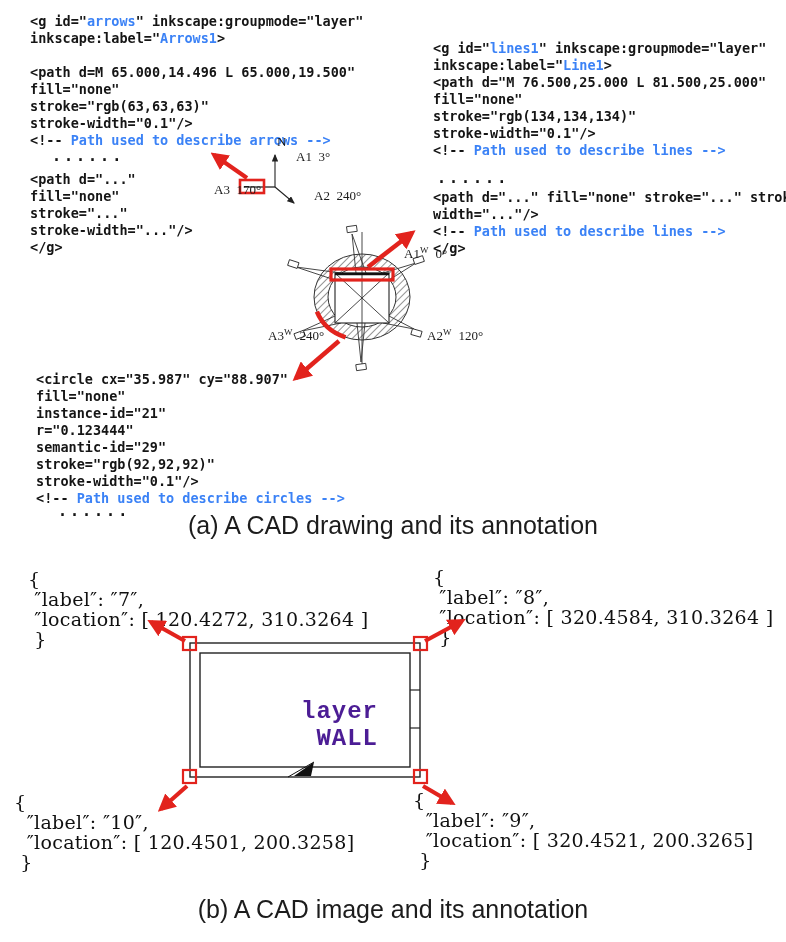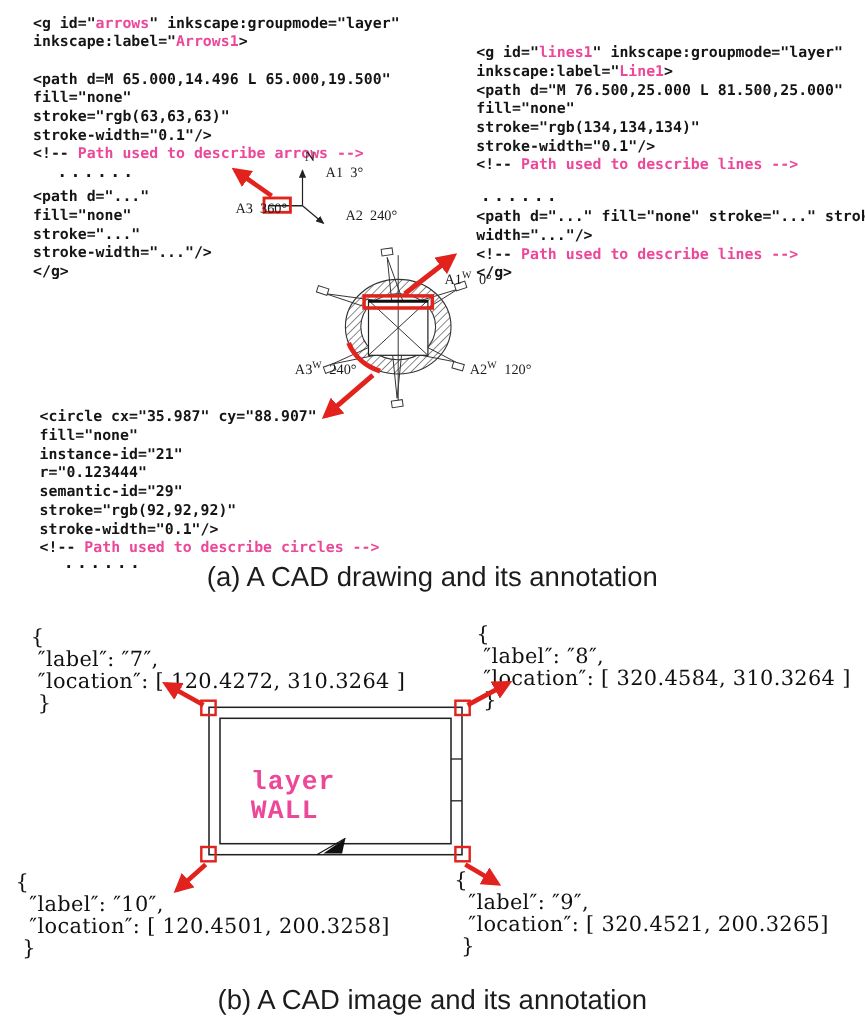--- a/index.html
+++ b/index.html
@@ -2,33 +2,33 @@
 <html><head>
 <meta charset="utf-8">
 <style>
   *{margin:0;padding:0;box-sizing:border-box}
   html,body{background:#ffffff}
   body{width:786px;height:942px;position:relative;overflow:hidden;
        font-family:"DejaVu Sans Mono",monospace}
   .code{position:absolute;font:bold 13.5px/17px "DejaVu Sans Mono",monospace;
         color:#151515;white-space:pre}
   .code .cl{white-space:pre;min-height:17px}
-  .red{color:#ec4899}
+  .red{color:#3b82f6}
   .dots{font-weight:bold;font-size:15px;letter-spacing:3px;margin-top:6px;color:#151515}
   .ind22{margin-left:22px}
   .ind4{margin-left:4px}
   .caption{position:absolute;left:0;width:786px;text-align:center;
            font:25px "Liberation Sans",sans-serif;color:#1c1c1c}
   .cadlabel{position:absolute;font:13px "Liberation Serif",serif;color:#1a1a1a;white-space:pre}
   .cadlabel sup{font-size:9px;vertical-align:super;line-height:0}
   .cadlabel .ang{margin-left:7px}
   .jsonblk{position:absolute;font:19px/20px "DejaVu Serif",serif;
            color:#101010;white-space:pre;letter-spacing:.3px}
-  .walltext{position:absolute;font:bold 24px "Liberation Mono",monospace;color:#ec4899;
-            text-align:left;letter-spacing:1px}
+  .walltext{position:absolute;font:bold 24px "Liberation Mono",monospace;color:#4c1d95;
+            text-align:right;letter-spacing:1px}
   svg{position:absolute;overflow:visible}
 </style>
 </head>
 <body>
 
 <div>
 
   <div class="code" style="left:30px;top:13px"><div class="cl">&lt;g id="<span class="red">arrows</span>" inkscape:groupmode="layer"</div><div class="cl">inkscape:label="<span class="red">Arrows1</span>&gt;</div><div class="cl">&nbsp;</div><div class="cl">&lt;path d=M 65.000,14.496 L 65.000,19.500"</div><div class="cl">fill="none"</div><div class="cl">stroke="rgb(63,63,63)"</div><div class="cl">stroke-width="0.1"/&gt;</div><div class="cl">&lt;!-- <span class="red">Path used to describe arrows --&gt;</span></div></div>
   <div class="dots ind22" style="position:absolute;left:30px;top:141px">......</div>
 
@@ -53,21 +53,21 @@
     </defs>
     <line x1="80" y1="52" x2="80" y2="20" stroke="#222" stroke-width="1.1" marker-end="url(#mk-blk)"></line>
     <line x1="80" y1="52" x2="99" y2="68" stroke="#222" stroke-width="1.1" marker-end="url(#mk-blk)"></line>
     <line x1="80" y1="52" x2="49" y2="52" stroke="#222" stroke-width="1.3"></line>
     <rect x="45" y="45" width="24" height="13" fill="none" stroke="#e2231d" stroke-width="2.6"></rect>
     <line x1="52" y1="43" x2="19" y2="20" stroke="#e2231d" stroke-width="4.2" marker-end="url(#mk-red1)"></line>
   </svg>
   <div class="cadlabel" style="left:277px;top:134px">N</div>
   <div class="cadlabel" style="left:296px;top:149px">A1  3°</div>
   <div class="cadlabel" style="left:314px;top:188px">A2  240°</div>
-  <div class="cadlabel" style="left:214px;top:182px">A3  360°</div>
+  <div class="cadlabel" style="left:214px;top:182px">A3  170°</div>
 
   <svg style="left:265px;top:220px" width="220" height="175" viewBox="0 0 220 175">
     <defs>
       <pattern id="hatch" width="5" height="5" patternUnits="userSpaceOnUse" patternTransform="rotate(45)">
         <line x1="0" y1="0" x2="0" y2="5" stroke="#3c3c3c" stroke-width="1.1"></line>
       </pattern>
       <marker id="mk-red2" markerWidth="4.2" markerHeight="4.2" refX="3.2" refY="2.1" orient="auto">
         <path d="M0,0 L4.2,2.1 L0,4.2 Z" fill="#e2231d"></path>
       </marker>
     </defs>

